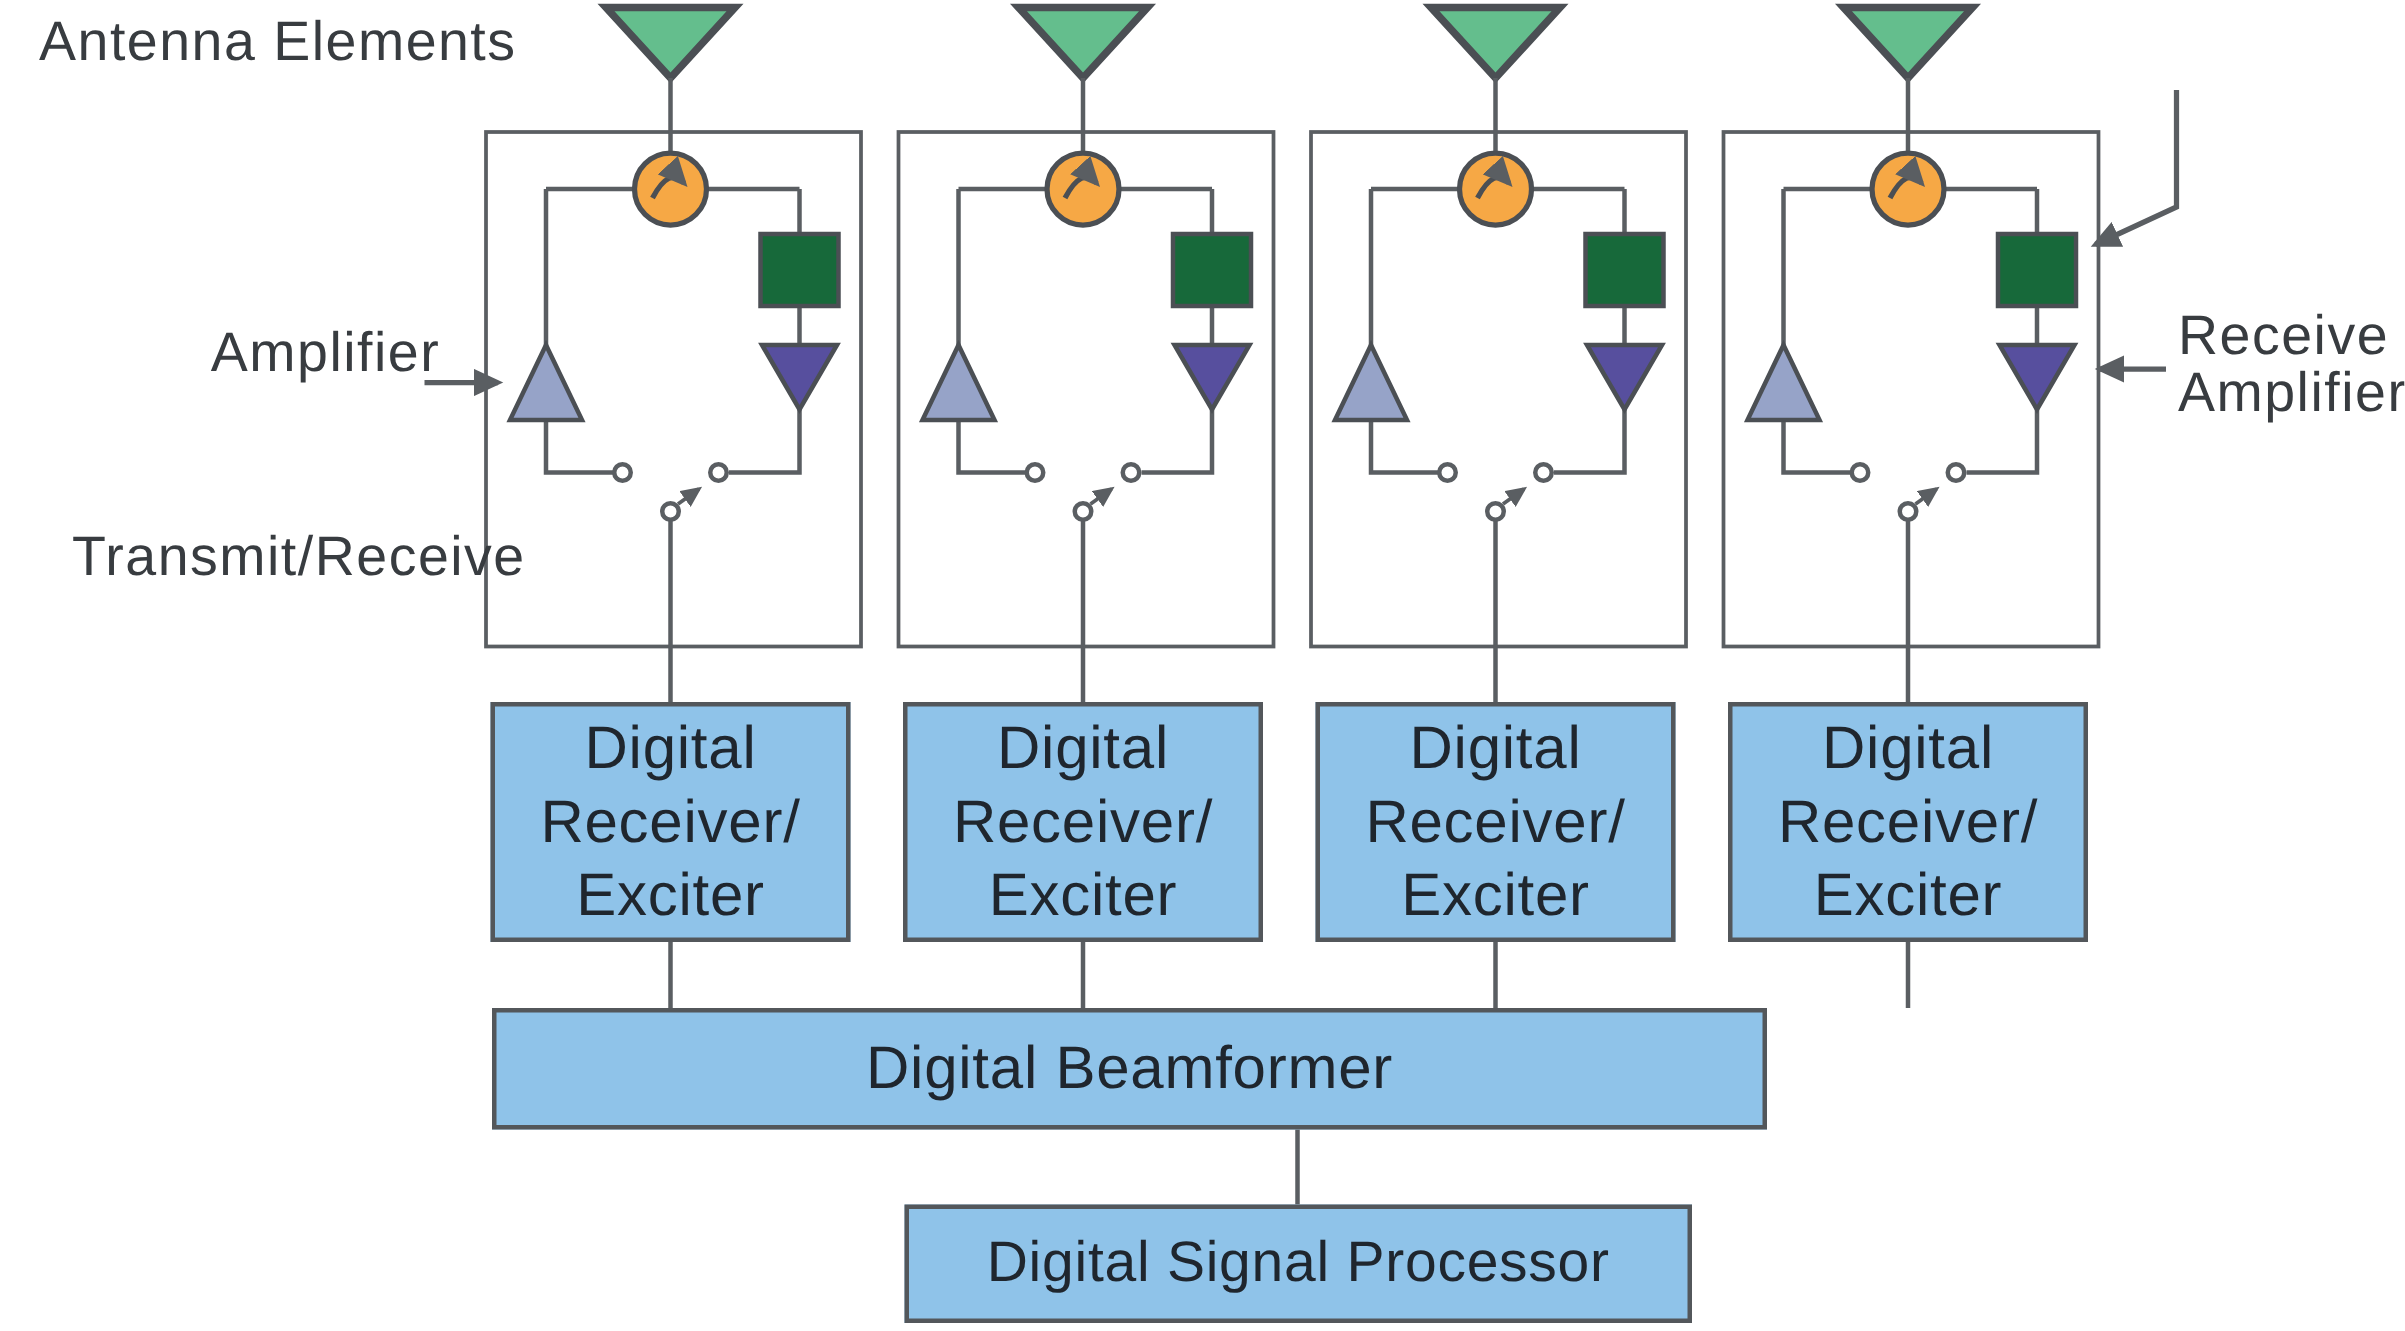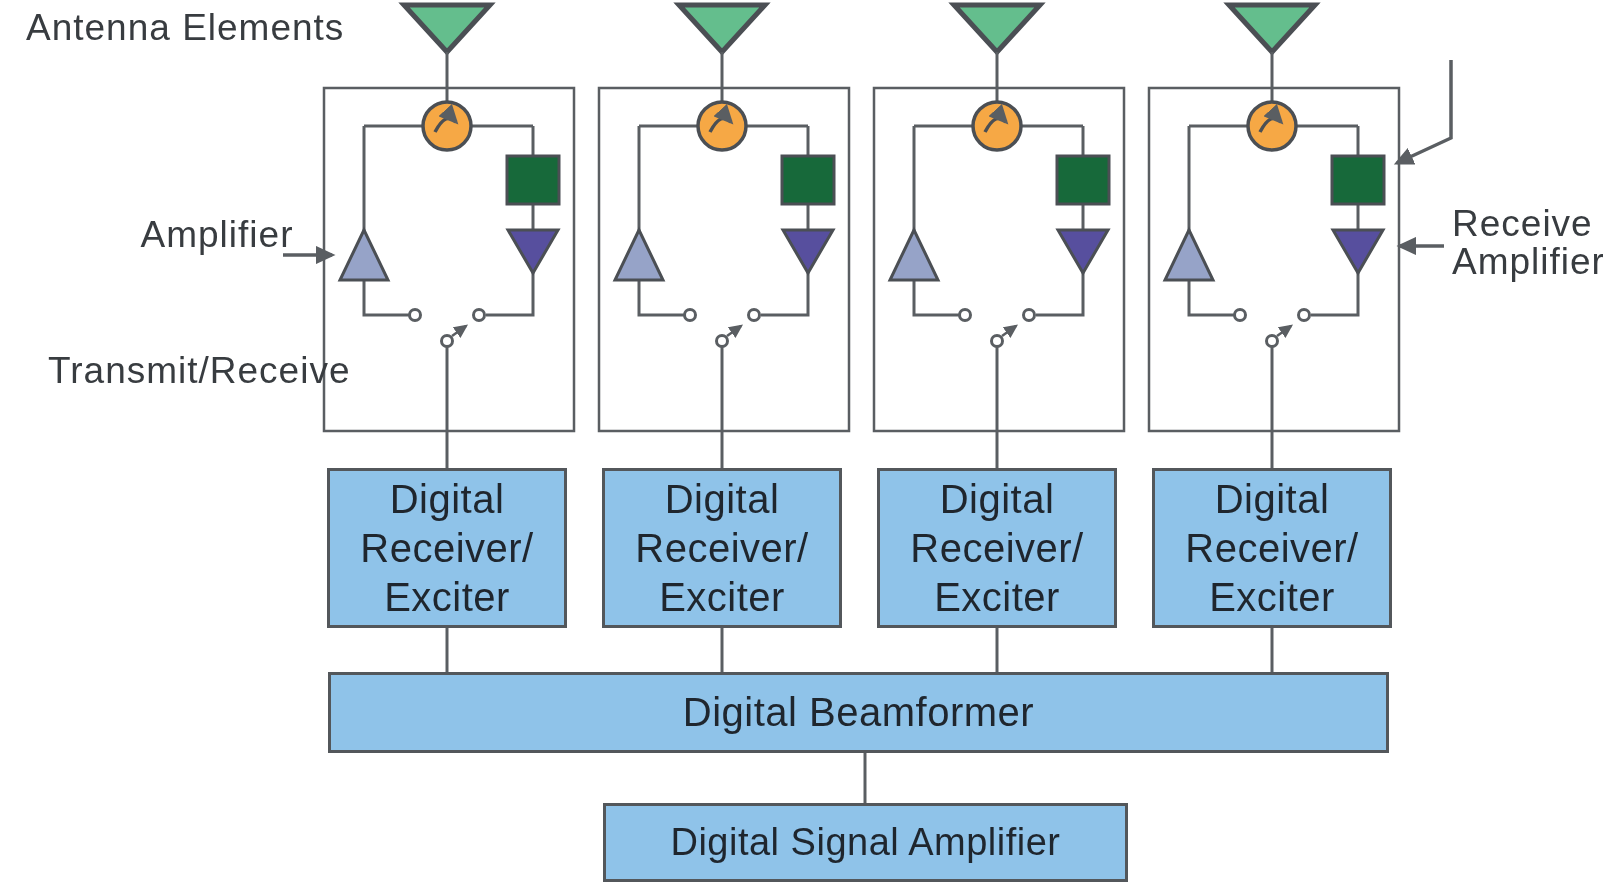--- a/index.html
+++ b/index.html
@@ -38,21 +38,21 @@
     letter-spacing:1px;line-height:42px;white-space:nowrap;
   }
   .bluebox{
     position:absolute;box-sizing:border-box;background:var(--box_blue);
     border:3px solid var(--box_border);color:var(--box_text);
     display:flex;flex-direction:column;align-items:center;justify-content:center;
     text-align:center;letter-spacing:0.5px;
   }
   .dre{width:240px;height:160px;top:468px;font-size:40px;line-height:49px;}
   .dre-1{left:327px;} .dre-2{left:602px;} .dre-3{left:877px;} .dre-4{left:1152px;}
-  .beamformer{left:328px;top:672px;width:1061px;height:81px;font-size:40px;}
+  .beamformer{left:328px;top:672px;width:850px;height:81px;font-size:40px;}
   .dsp{left:603px;top:803px;width:525px;height:79px;font-size:38px;}
 </style>
 </head>
 <body>
 
 <div id="stage">
 
   <svg id="wires" width="1603" height="887" viewBox="0 0 1603 887">
     <defs>
       <marker id="ah" markerWidth="6" markerHeight="5.2" refX="4.6" refY="2.6" orient="auto">
@@ -142,16 +142,16 @@
     <span>Digital</span>
     <span>Receiver/</span>
     <span>Exciter</span>
   </div>
 
   <div class="bluebox beamformer">
     <span>Digital Beamformer</span>
   </div>
 
   <div class="bluebox dsp">
-    <span>Digital Signal Amplifier</span>
+    <span>Digital Signal Processor</span>
   </div>
 
 </div>
 
 </body></html>

